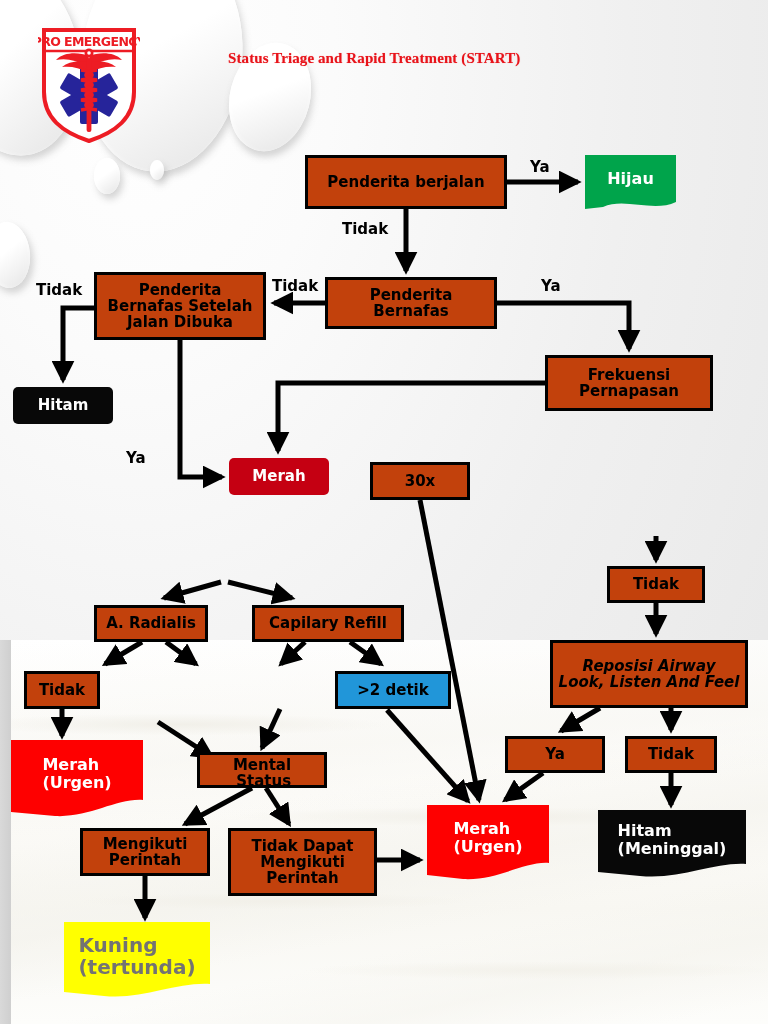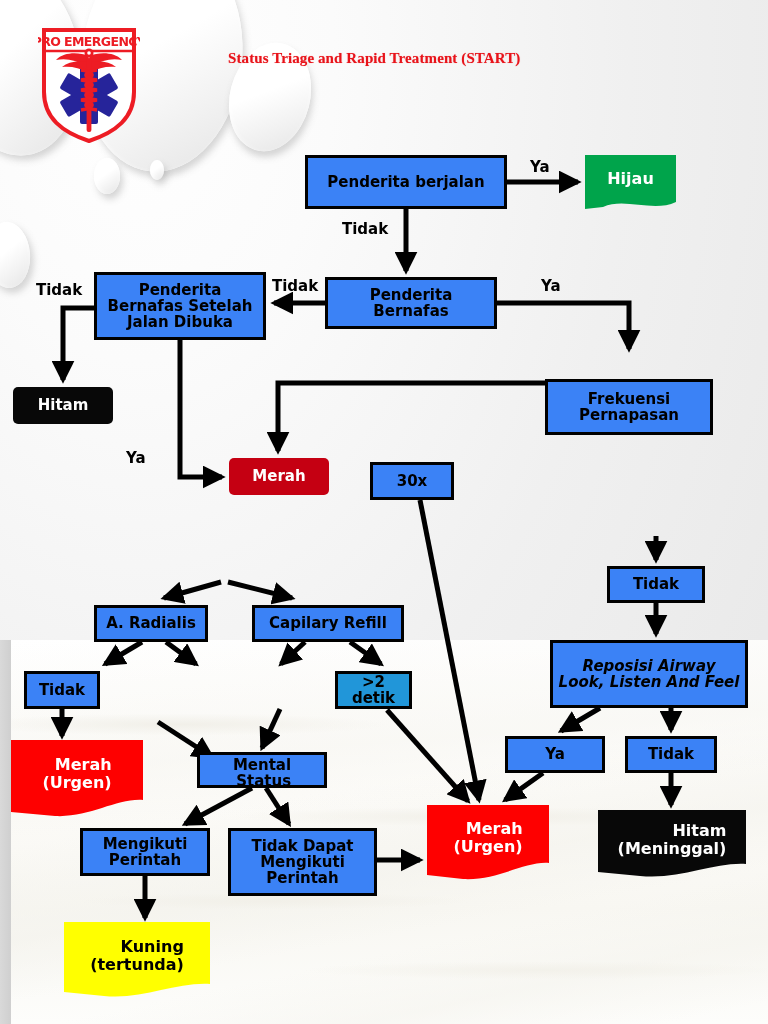--- a/index.html
+++ b/index.html
@@ -60,43 +60,43 @@
     text-shadow:0 0 1px rgba(232,19,26,.4);
   }
 
   
   .node{
     position:absolute;box-sizing:border-box;
     display:flex;align-items:center;justify-content:center;text-align:center;
     font-weight:bold;line-height:1.08;
   }
   .box{
-    background:#3b82f6;border:3px solid #000000;color:#000000;
+    background:#c2410c;border:3px solid #000000;color:#000000;
     font-size:15px;
   }
   .box.gray{background:#b3b3b3;}
   .box.blue{background:#2196d9;border:3px solid #000;}
 
   .tag{
     border-radius:5px;color:#ffffff;font-size:15px;
   }
   .tag.darkred{background:#c50012;}
   .tag.black{background:#080808;}
 
   
   .banner{
     position:absolute;display:flex;align-items:center;justify-content:center;
-    text-align:right;font-weight:bold;line-height:1.12;
+    text-align:left;font-weight:bold;line-height:1.12;
   }
   .banner .wave{position:absolute;left:0;top:0;width:100%;height:100%;}
   .banner .txt{position:relative;z-index:2;padding-bottom:10px;}
   .banner.green .txt{color:#ffffff;font-size:16px;}
   .banner.red .txt{color:#ffffff;font-size:16px;}
   .banner.black .txt{color:#ffffff;font-size:16px;}
-  .banner.yellow .txt{color:#000000;font-size:16px;}
+  .banner.yellow .txt{color:#737373;font-size:20px;}
 
   
   #edges{position:absolute;left:0;top:0;width:768px;height:1024px;pointer-events:none;}
 
   
   .elabel{
     position:absolute;font-weight:bold;font-size:15px;color:#000;white-space:nowrap;
   }
 </style>
 </head>
@@ -234,48 +234,48 @@
   <div class="node box" style="left:94px;top:272px;width:172px;height:68px;">
     <span style="white-space:pre-line;">Penderita
 Bernafas Setelah
 Jalan Dibuka</span>
   </div>
 
   <div class="node tag black" style="left:13px;top:387px;width:100px;height:37px;">
     <span>Hitam</span>
   </div>
 
-  <div class="node box" style="left:545px;top:355px;width:168px;height:56px;margin-top:24px;">
+  <div class="node box" style="left:545px;top:355px;width:168px;height:56px;">
     <span style="white-space:pre-line;">Frekuensi
 Pernapasan</span>
   </div>
 
   <div class="node tag darkred" style="left:229px;top:458px;width:100px;height:37px;">
     <span>Merah</span>
   </div>
 
-  <div class="node box" style="left:370px;top:462px;width:84px;height:38px;">
+  <div class="node box" style="left:370px;top:462px;width:100px;height:38px;">
     <span>30x</span>
   </div>
 
 
   <div class="node box" style="left:94px;top:605px;width:114px;height:37px;">
     <span>A. Radialis</span>
   </div>
 
   <div class="node box" style="left:252px;top:605px;width:152px;height:37px;">
     <span>Capilary Refill</span>
   </div>
 
   <div class="node box" style="left:24px;top:671px;width:76px;height:38px;">
     <span>Tidak</span>
   </div>
 
 
-  <div class="node box blue" style="left:335px;top:671px;width:77px;height:38px;">
+  <div class="node box blue" style="left:335px;top:671px;width:116px;height:38px;">
     <span>&gt;2 detik</span>
   </div>
 
   <div class="banner red" style="left:11px;top:740px;width:132px;height:78px;">
     <svg class="wave" viewBox="0 0 132 78" preserveAspectRatio="none">
       <path d="M0,0 L132,0 L132,60 C106,58 78,78 44,76 L0,72 Z" fill="#fe0000"></path>
     </svg>
     <span class="txt" style="white-space:pre-line;">Merah
 (Urgen)</span>
   </div>

